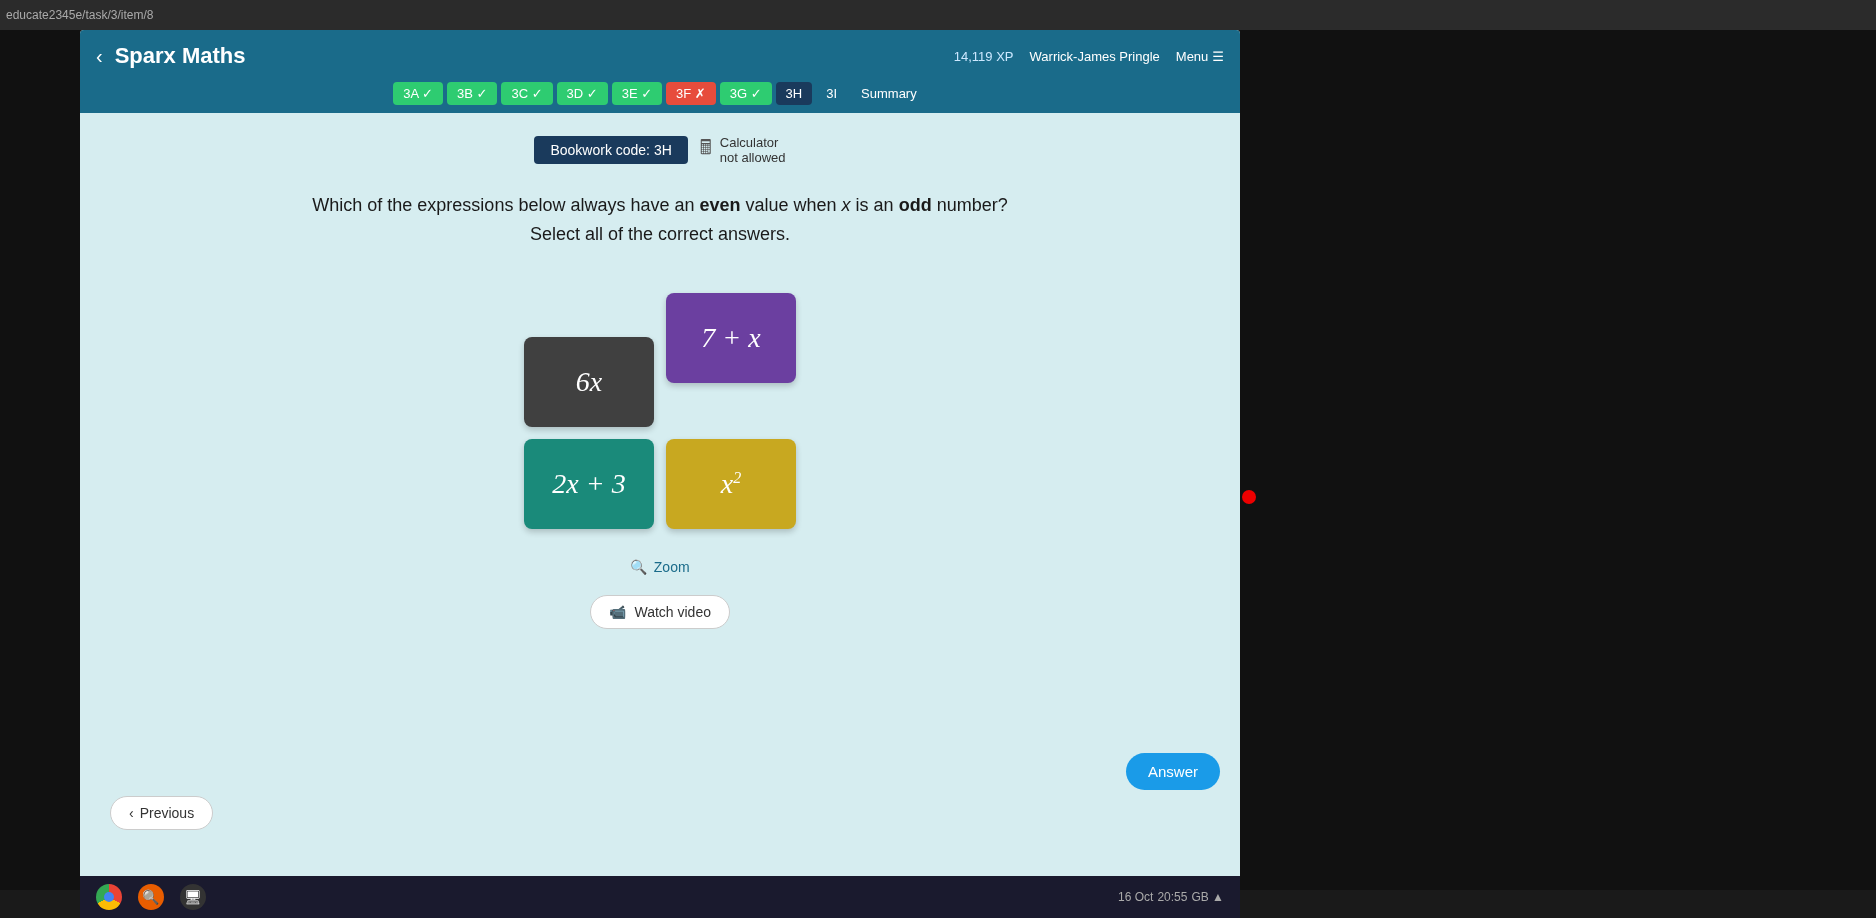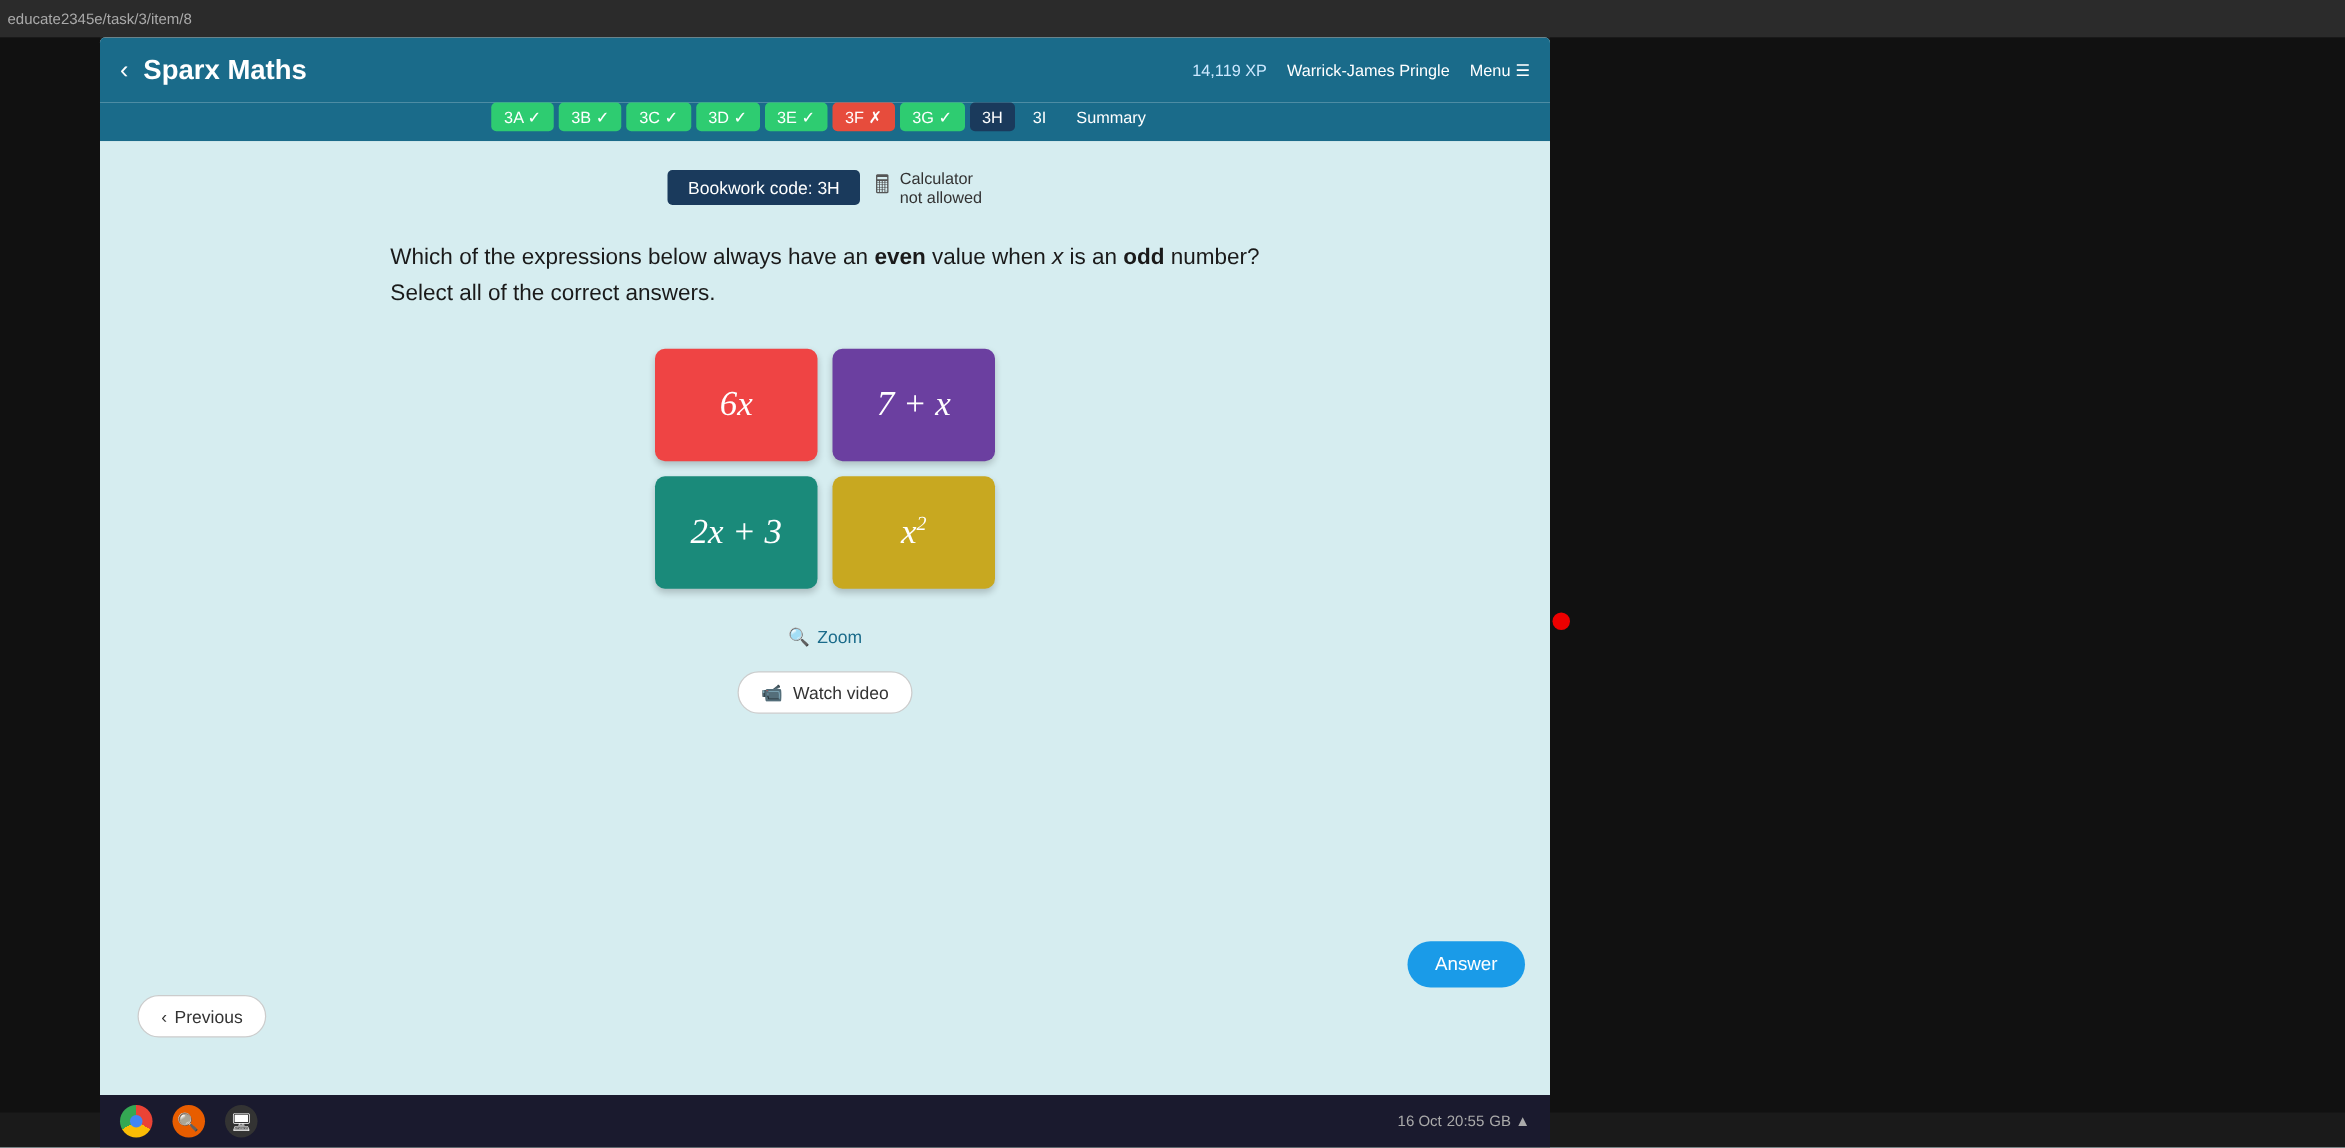--- a/index.html
+++ b/index.html
@@ -169,23 +169,24 @@
       color: #333;
     }
 
     .calc-icon {
       font-size: 20px;
       color: #555;
     }
 
     
     .question-text {
+      text-align: center;
       font-size: 18px;
       color: #1a1a1a;
-      margin-bottom: 30px;
+      margin-bottom: 44px;
       line-height: 1.6;
     }
 
     .question-text .bold {
       font-weight: bold;
     }
 
     
     .options-grid {
       display: grid;
@@ -203,21 +204,21 @@
       justify-content: center;
       font-size: 28px;
       color: white;
       cursor: pointer;
       font-style: italic;
       font-family: 'Times New Roman', serif;
       box-shadow: 0 3px 6px rgba(0,0,0,0.2);
       transition: transform 0.1s;
     }
 
-    .option-brown { background: #ef4444; }
+    .option-brown { background: #404040; margin-top: 44px; }
     .option-purple { background: #6b3fa0; }
     .option-teal { background: #1a8a7a; }
     .option-gold { background: #c8a820; }
 
     
     .zoom-btn {
       display: flex;
       align-items: center;
       gap: 6px;
       font-size: 14px;

